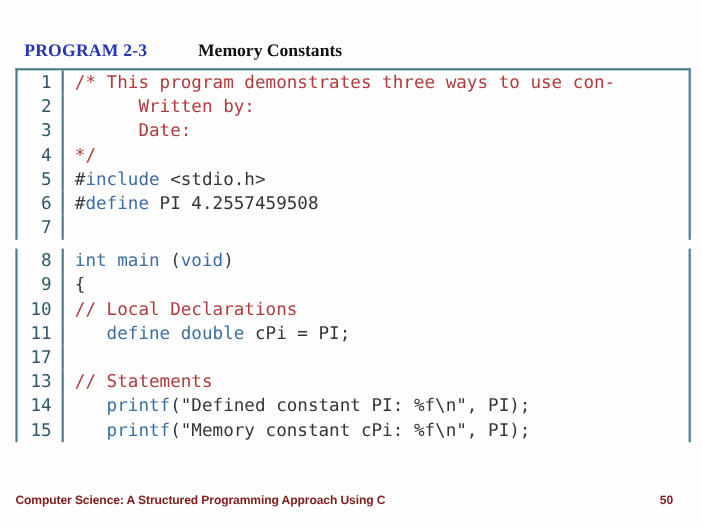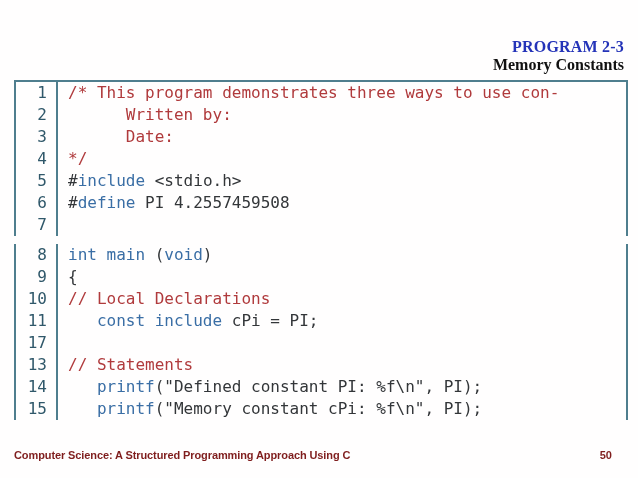--- a/index.html
+++ b/index.html
@@ -7,27 +7,26 @@
   body {
     background: #fffefe;
     font-family: "Liberation Sans", sans-serif;
     position: relative;
     overflow: hidden;
   }
   .slide { padding: 38px 14px 0 14px; }
 
   .title-row {
     display: flex;
-    align-items: flex-end;
+    align-items: flex-start;
     font-family: "Liberation Serif", serif;
     font-weight: bold;
     font-size: 16px;
     padding-left: 8px;
     margin-bottom: 6px;
-    flex-direction: column;
   }
   .program-label { color: var(--title-accent, #2433b8); letter-spacing: 0.2px; }
   .program-title { color: #111; margin-left: 46px; }
 
   .code-box {
     border-left: 2px solid var(--border, #4f7e8e);
     border-right: 2px solid var(--border, #4f7e8e);
     width: 614px;
   }
   .code-box.first { border-top: 2px solid var(--border, #4f7e8e); }
@@ -119,21 +118,21 @@
       <div class="row">
         <span class="num">9</span>
         <span class="code"><span class="plain">{</span></span>
       </div>
       <div class="row">
         <span class="num">10</span>
         <span class="code"><span class="comment">// Local Declarations</span></span>
       </div>
       <div class="row">
         <span class="num">11</span>
-        <span class="code"><span class="plain">   </span><span class="keyword">const include</span><span class="plain"> cPi = PI;</span></span>
+        <span class="code"><span class="plain">   </span><span class="keyword">define double</span><span class="plain"> cPi = PI;</span></span>
       </div>
       <div class="row">
         <span class="num">17</span>
         <span class="code"></span>
       </div>
       <div class="row">
         <span class="num">13</span>
         <span class="code"><span class="comment">// Statements</span></span>
       </div>
       <div class="row">

